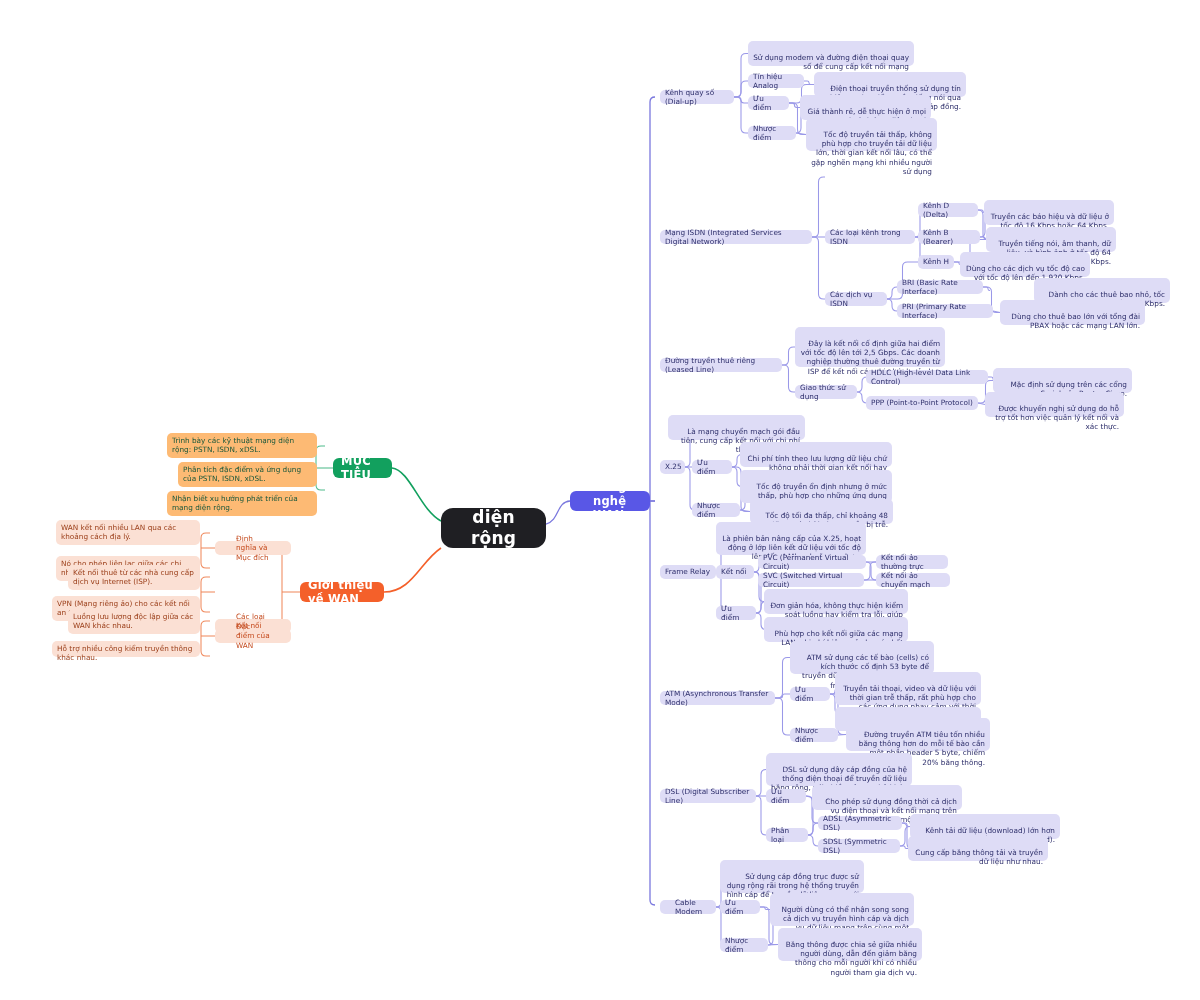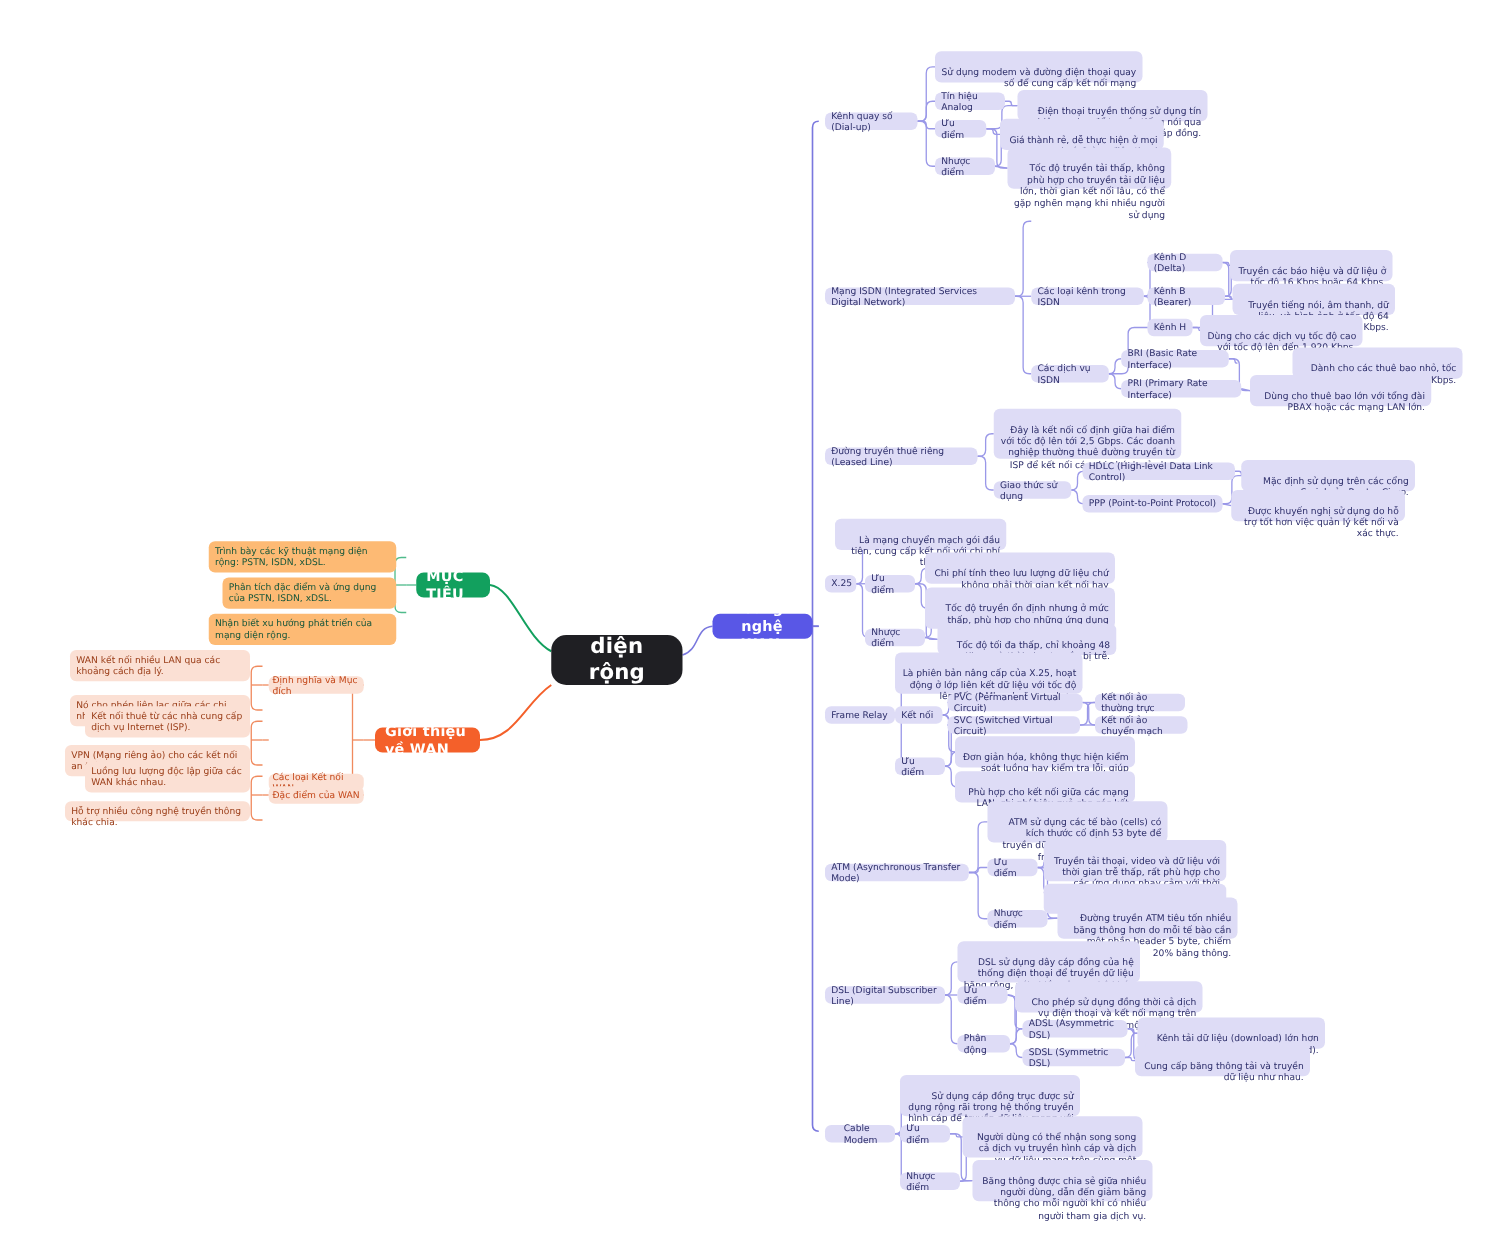--- a/index.html
+++ b/index.html
@@ -60,21 +60,21 @@
   }
   
   .org{
     background:#fbe0d4;color:#9a3d18;
     font-size:7.3px;
     padding:3px 5px;
   }
   .org-lbl{
     background:#fbe0d4;color:#c4491c;
     font-size:7.3px;
-    padding:3px 3px;
+    padding:3px 21px;
     display:flex;align-items:center;
   }
   .edge{fill:none;stroke-width:1.05px;}
   .e-blue{stroke:#9a98e8;}
   .e-green-thin{stroke:#4fbb8b;}
   .e-orange-thin{stroke:#f08a5e;}
   .trunk-blue{stroke:#7a78de;stroke-width:1.3px;}
   .trunk-green{stroke:#12a05e;stroke-width:1.6px;}
   .trunk-orange{stroke:#f4602a;stroke-width:1.6px;}
 </style>
@@ -213,21 +213,21 @@
 <div class="node org-lbl" style="left:215px;top:585px;width:76px;height:14px;margin-top:34px;">Các loại Kết nối WAN</div>
 <div class="node org-lbl" style="left:215px;top:629px;width:76px;height:14px;">Đặc điểm của WAN</div>
 
 <div class="node org" style="left:56px;top:520px;width:144px;height:25px;">WAN kết nối nhiều LAN qua các khoảng cách địa lý.</div>
 <div class="node org" style="left:56px;top:556px;width:144px;height:25px;">Nó cho phép liên lạc giữa các chi nhánh khác nhau của một tổ chức.</div>
 
 <div class="node org" style="left:68px;top:565px;width:132px;height:25px;">Kết nối thuê từ các nhà cung cấp dịch vụ Internet (ISP).</div>
 <div class="node org" style="left:52px;top:596px;width:148px;height:25px;">VPN (Mạng riêng ảo) cho các kết nối an toàn qua Internet.</div>
 
 <div class="node org" style="left:68px;top:609px;width:132px;height:25px;">Luồng lưu lượng độc lập giữa các WAN khác nhau.</div>
-<div class="node org" style="left:52px;top:641px;width:148px;height:16px;">Hỗ trợ nhiều công nghệ truyền thông khác chia.</div>
+<div class="node org" style="left:52px;top:641px;width:148px;height:16px;">Hỗ trợ nhiều công kiểm truyền thông khác nhau.</div>
 
 <div class="node pill pill-blue" style="left:570px;top:491px;width:80px;height:20px;padding-left:23px;">Công nghệ WAN</div>
 
 <div class="node blu-lbl" style="left:660px;top:90px;width:74px;height:14px;">Kênh quay số (Dial-up)</div>
 <div class="node blu" style="left:748px;top:41px;width:166px;height:25px;">Sử dụng modem và đường điện thoại quay số để cung cấp kết nối mạng</div>
 <div class="node blu-lbl" style="left:748px;top:74px;width:56px;height:14px;">Tín hiệu Analog</div>
 <div class="node blu" style="left:814px;top:72px;width:152px;height:25px;">Điện thoại truyền thống sử dụng tín hiệu analog để truyền tiếng nói qua các dây cáp đồng.</div>
 <div class="node blu-lbl" style="left:748px;top:96px;width:41px;height:14px;">Ưu điểm</div>
 <div class="node blu" style="left:800px;top:95px;width:131px;height:25px;">Giá thành rẻ, dễ thực hiện ở mọi nơi có đường điện thoại</div>
 <div class="node blu-lbl" style="left:748px;top:126px;width:48px;height:14px;">Nhược điểm</div>
@@ -279,21 +279,21 @@
 <div class="node blu-lbl" style="left:790px;top:687px;width:40px;height:14px;">Ưu điểm</div>
 <div class="node blu" style="left:835px;top:672px;width:146px;height:33px;">Truyền tải thoại, video và dữ liệu với thời gian trễ thấp, rất phù hợp cho các ứng dụng nhạy cảm với thời gian.</div>
 <div class="node blu" style="left:835px;top:707px;width:146px;height:14px;">PVC và SVC đều được hỗ trợ.</div>
 <div class="node blu-lbl" style="left:790px;top:728px;width:48px;height:14px;">Nhược điểm</div>
 <div class="node blu" style="left:846px;top:718px;width:144px;height:33px;">Đường truyền ATM tiêu tốn nhiều băng thông hơn do mỗi tế bào cần một phần header 5 byte, chiếm 20% băng thông.</div>
 
 <div class="node blu-lbl" style="left:660px;top:789px;width:96px;height:14px;">DSL (Digital Subscriber Line)</div>
 <div class="node blu" style="left:766px;top:753px;width:146px;height:33px;">DSL sử dụng dây cáp đồng của hệ thống điện thoại để truyền dữ liệu băng rộng, với nhiều công nghệ khác nhau như ADSL và SDSL.</div>
 <div class="node blu-lbl" style="left:766px;top:789px;width:40px;height:14px;">Ưu điểm</div>
 <div class="node blu" style="left:812px;top:785px;width:150px;height:25px;">Cho phép sử dụng đồng thời cả dịch vụ điện thoại và kết nối mạng trên cùng một đường dây.</div>
-<div class="node blu-lbl" style="left:766px;top:828px;width:42px;height:14px;">Phân động</div>
+<div class="node blu-lbl" style="left:766px;top:828px;width:42px;height:14px;">Phân loại</div>
 <div class="node blu-lbl" style="left:818px;top:816px;width:84px;height:14px;">ADSL (Asymmetric DSL)</div>
 <div class="node blu" style="left:910px;top:814px;width:150px;height:25px;">Kênh tải dữ liệu (download) lớn hơn kênh truyền dữ liệu (upload).</div>
 <div class="node blu-lbl" style="left:818px;top:839px;width:82px;height:14px;">SDSL (Symmetric DSL)</div>
 <div class="node blu" style="left:908px;top:836px;width:140px;height:25px;">Cung cấp băng thông tải và truyền dữ liệu như nhau.</div>
 
 <div class="node blu-lbl" style="left:660px;top:900px;width:56px;height:14px;padding-left:15px;">Cable Modem</div>
 <div class="node blu" style="left:720px;top:860px;width:144px;height:33px;">Sử dụng cáp đồng trục được sử dụng rộng rãi trong hệ thống truyền hình cáp để truyền dữ liệu mạng với băng thông cao.</div>
 <div class="node blu-lbl" style="left:720px;top:900px;width:40px;height:14px;">Ưu điểm</div>
 <div class="node blu" style="left:770px;top:893px;width:144px;height:33px;">Người dùng có thể nhận song song cả dịch vụ truyền hình cáp và dịch vụ dữ liệu mạng trên cùng một đường truyền</div>
 <div class="node blu-lbl" style="left:720px;top:938px;width:48px;height:14px;">Nhược điểm</div>

